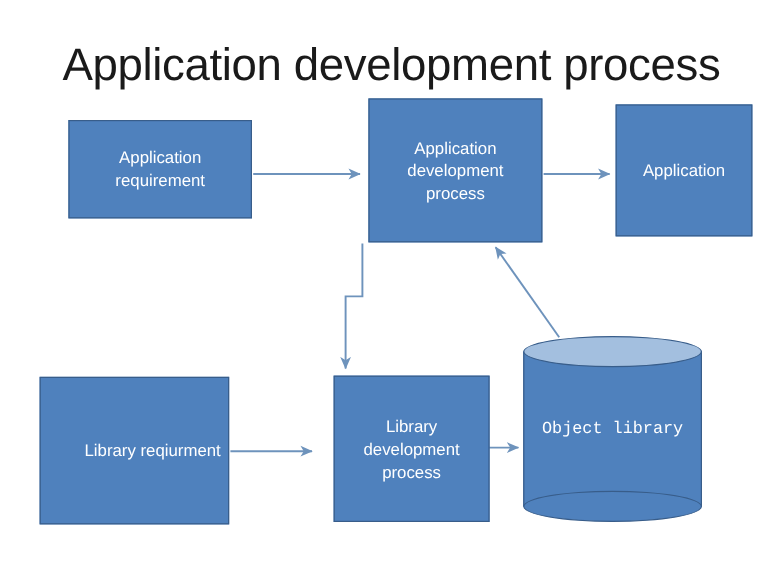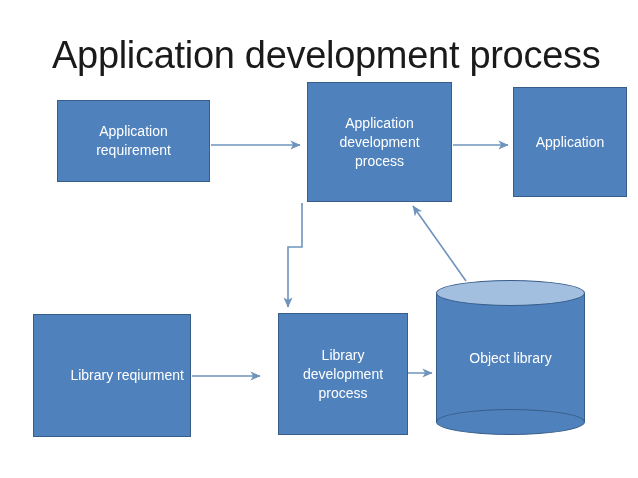--- a/index.html
+++ b/index.html
@@ -80,20 +80,21 @@
   .cyl-label {
     position: absolute;
     left: 0; right: 0;
     top: 0; bottom: 0;
     display: flex;
     align-items: center;
     justify-content: center;
     color: #ffffff;
     font-size: 14px;
     text-align: center;
+    font-family: Liberation Mono, monospace;
   }
   #connectors {
     position: absolute;
     left: 0;
     top: 0;
     width: 638px;
     height: 478px;
     pointer-events: none;
   }
 </style>

